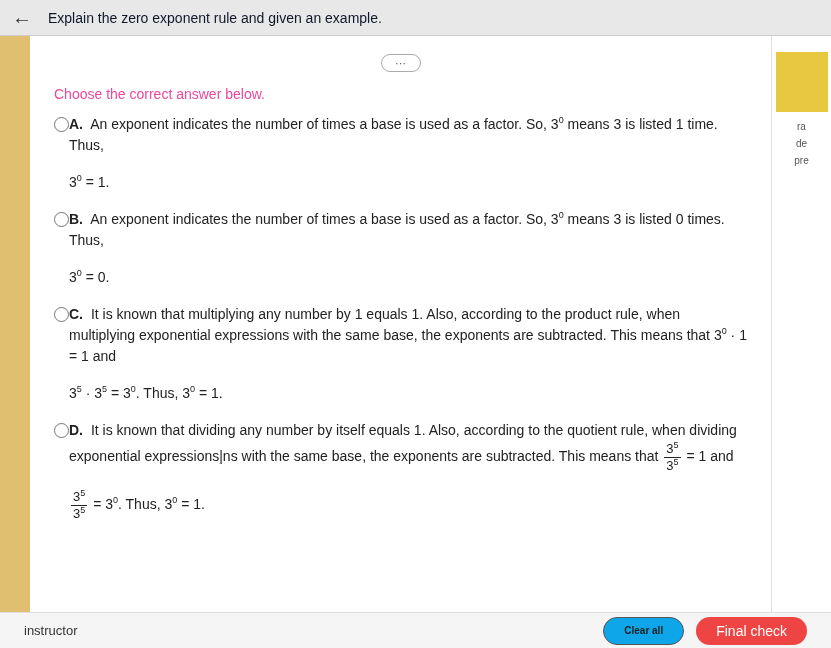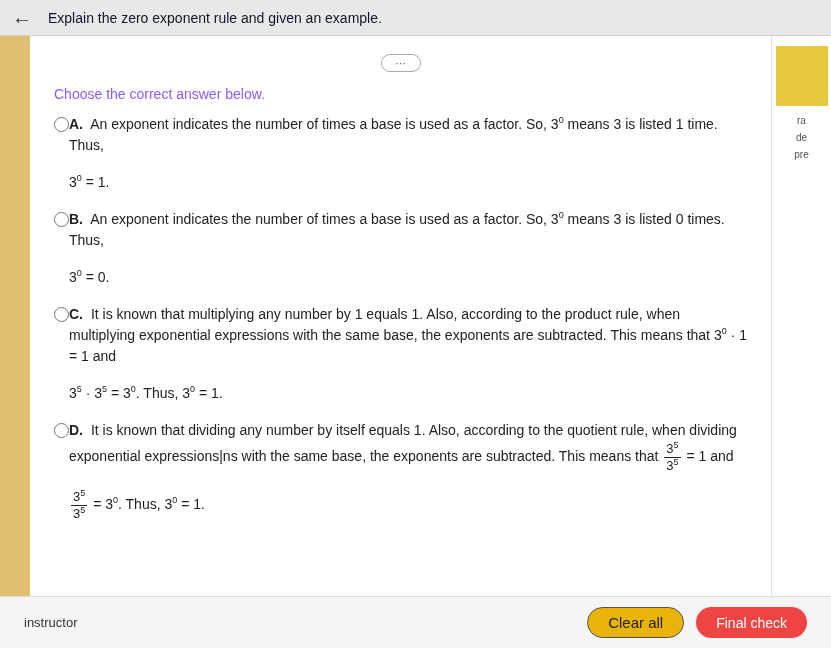--- a/index.html
+++ b/index.html
@@ -56,21 +56,21 @@
       position: relative;
     }
 
     .right-sidebar {
       width: 60px;
       background: #fff;
       border-left: 1px solid #e0e0e0;
       display: flex;
       flex-direction: column;
       align-items: center;
-      padding-top: 10px;
+      padding-top: 16px;
       flex-shrink: 0;
     }
 
     .dots-divider {
       display: flex;
       justify-content: center;
       margin-bottom: 14px;
     }
 
     .dots-divider span {
@@ -80,21 +80,21 @@
       border: 1px solid #aaa;
       border-radius: 9px;
       text-align: center;
       font-size: 11px;
       color: #555;
       line-height: 16px;
     }
 
     .instruction {
       font-size: 14px;
-      color: #8b5cf6;
+      color: #ec4899;
       margin-bottom: 12px;
     }
 
     .answer-options {
       display: flex;
       flex-direction: column;
       gap: 16px;
     }
 
     .option {
@@ -145,47 +145,48 @@
     .fraction .denominator {
       padding: 0 2px;
     }
 
     sup {
       font-size: 9px;
       vertical-align: super;
     }
 
     .bottom-bar {
-      height: 52px;
+      height: 36px;
       background: #f5f5f5;
       border-top: 1px solid #ddd;
       display: flex;
       align-items: center;
       justify-content: space-between;
       padding: 0 24px;
     }
 
     .instructor-label {
       font-size: 13px;
       color: #333;
     }
 
     .btn-group {
       display: flex;
       gap: 12px;
     }
 
     .btn-clear {
-      background: #eab308;
+      background: #0ea5e9;
       border: 1.5px solid #555;
       border-radius: 20px;
       padding: 6px 20px;
-      font-size: 15px;
+      font-size: 10px;
       color: #222;
       cursor: pointer;
+      font-weight: bold;
     }
 
     .btn-final {
       background: #ef4444;
       border: none;
       border-radius: 20px;
       padding: 6px 20px;
       font-size: 14px;
       color: #fff;
       cursor: pointer;

